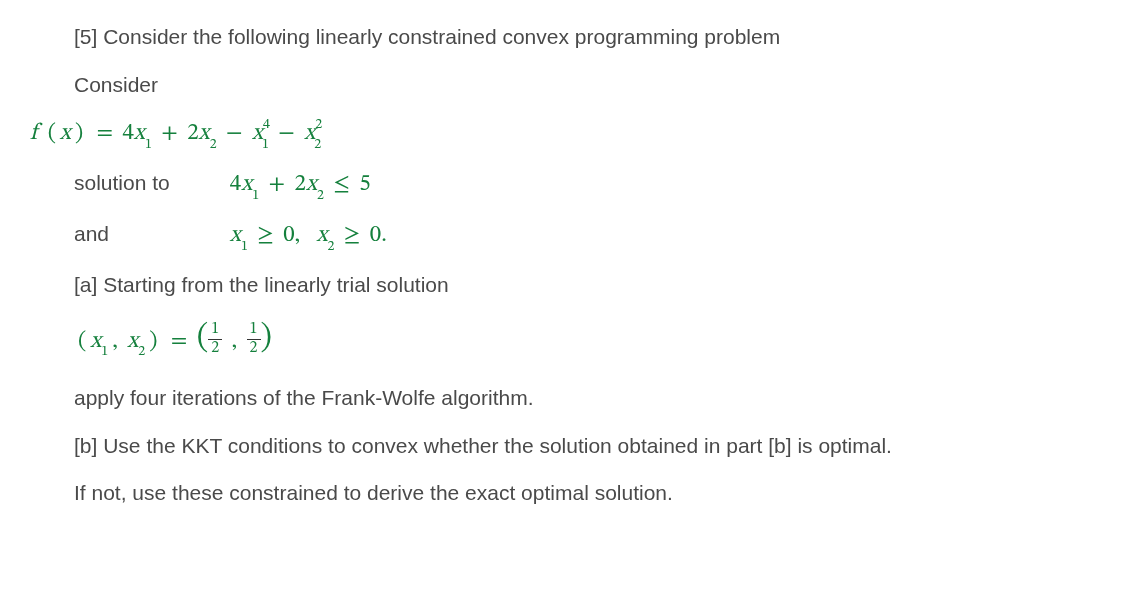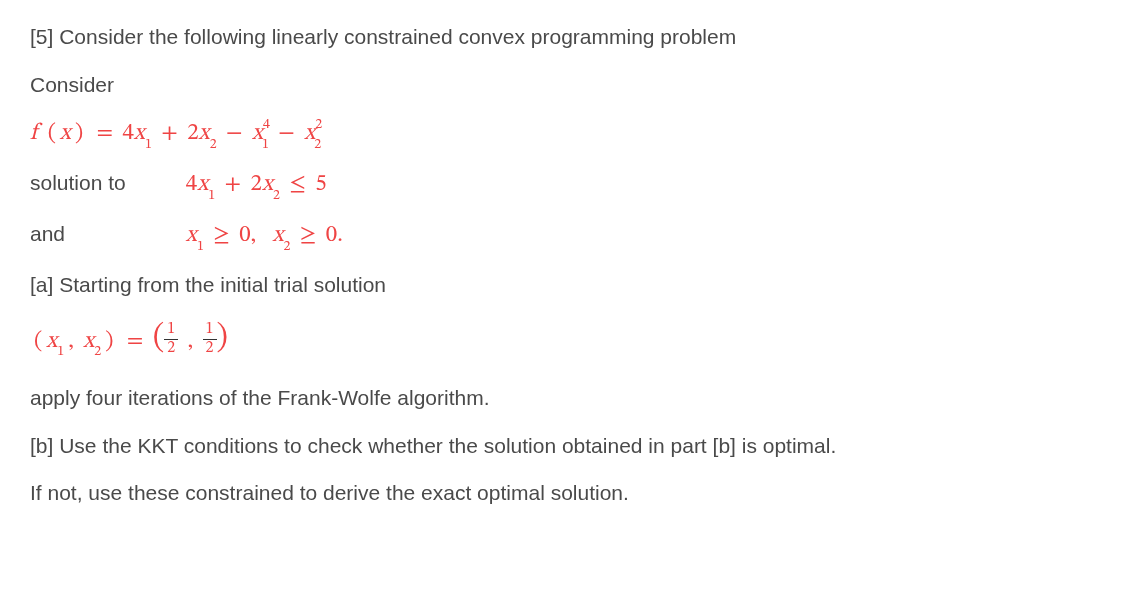--- a/index.html
+++ b/index.html
@@ -12,26 +12,27 @@
       font-size: 21px;
       color: #4a4a4a;
       padding: 20px 30px;
       line-height: 1.6;
       width: 1126px;
       height: 604px;
       background: #ffffff;
     }
     .line {
       margin-bottom: 14px;
+      margin-left: 44px;
     }
     .math {
       font-family: 'Cambria Math', 'STIX Two Math', 'Times New Roman', serif;
       font-style: italic;
       font-size: 23px;
-      color: #ef4444;
+      color: #15803d;
     }
     .math .op {
       font-style: normal;
       padding: 0 4px;
     }
     .math .num {
       font-style: normal;
     }
     .sub {
       font-size: 14px;
@@ -122,32 +123,32 @@
     <span class="op">≥</span>
     <span class="num">0,</span>&nbsp;&nbsp;
     <span>x</span><span class="sub">2</span>
     <span class="op">≥</span>
     <span class="num">0.</span>
   </span>
 </div>
 
 <div class="line">
   <span>[a]</span>
-  <span>Starting from the initial trial solution</span>
+  <span>Starting from the linearly trial solution</span>
 </div>
 
 <div class="line math">
   <span class="op">(</span><span>x</span><span class="sub">1</span><span class="op">,</span>
   <span>x</span><span class="sub">2</span><span class="op">)</span>
   <span class="op">=</span>
   <span class="paren-big">(</span><span class="frac"><span class="top">1</span><span class="bot">2</span></span>
   <span class="op" style="vertical-align:middle">,</span>
   <span class="frac"><span class="top">1</span><span class="bot">2</span></span><span class="paren-big">)</span>
 </div>
 
 <div class="line">apply four iterations of the Frank-Wolfe algorithm.</div>
 
 <div class="line">
   <span>[b]</span>
-  <span>Use the KKT conditions to check whether the solution obtained in part [b] is optimal.</span>
+  <span>Use the KKT conditions to convex whether the solution obtained in part [b] is optimal.</span>
 </div>
 
 <div class="line">If not, use these constrained to derive the exact optimal solution.</div>
 
 </body></html>

